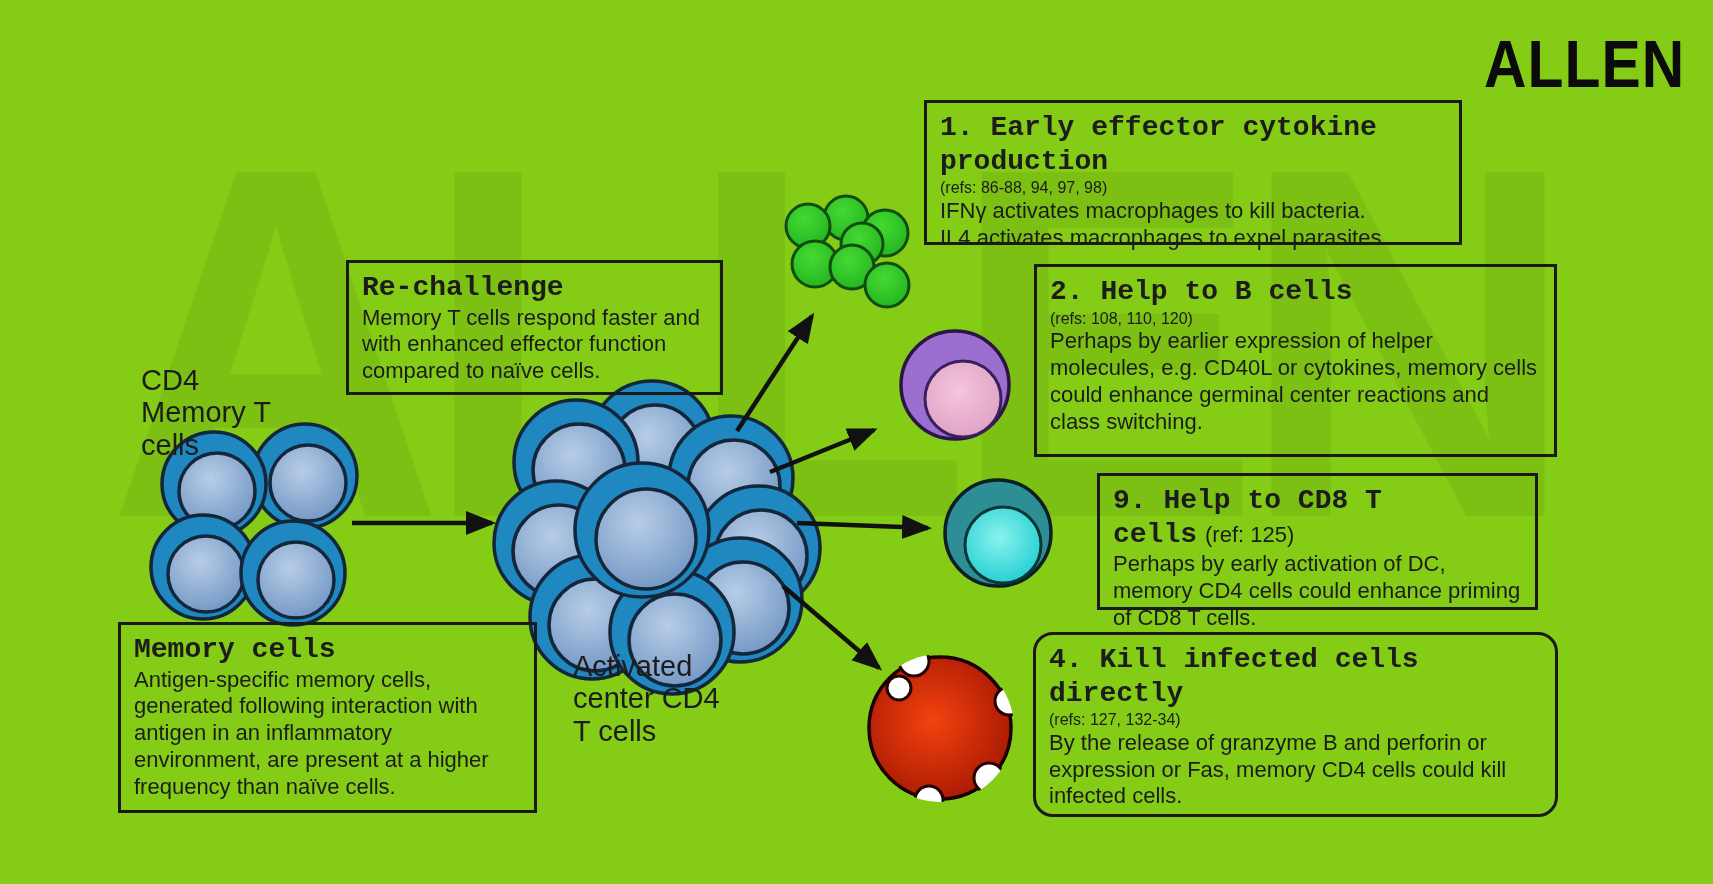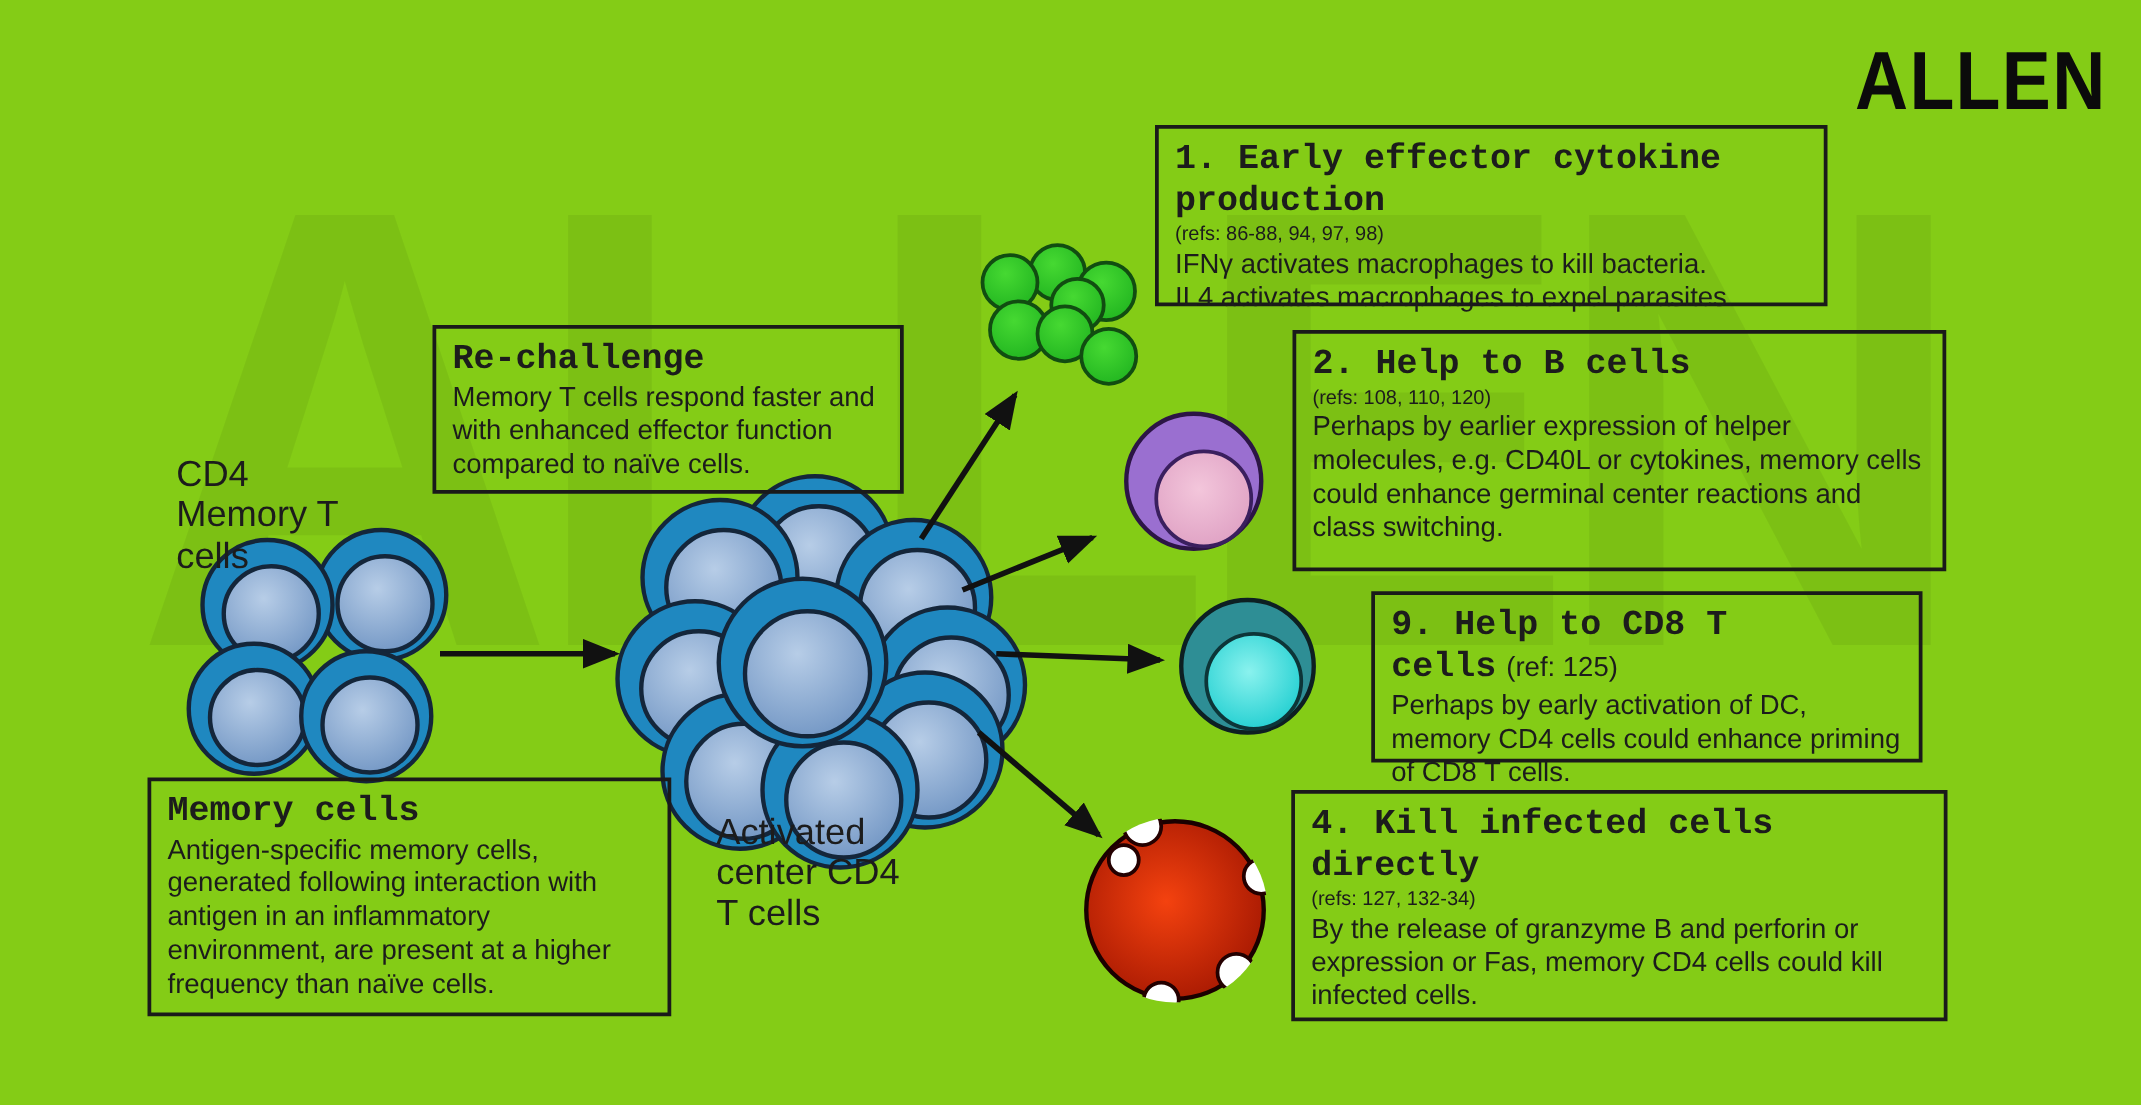--- a/index.html
+++ b/index.html
@@ -170,21 +170,21 @@
     <div class="box-body">Perhaps by earlier expression of helper molecules, e.g. CD40L or cytokines, memory cells could enhance germinal center reactions and class switching.</div>
   </div>
 
   <div class="box" style="left:1097px;top:473px;width:441px;height:137px;">
     <div>
       <span class="box-title">9. Help to CD8 T cells</span><span class="inline-ref">(ref: 125)</span>
     </div>
     <div class="box-body">Perhaps by early activation of  DC, memory CD4 cells could enhance priming of CD8 T cells.</div>
   </div>
 
-  <div class="box" style="left:1033px;top:632px;width:525px;height:185px;">
+  <div class="box" style="left:1033px;top:632px;width:525px;height:185px;border-radius:20px;">
     <div class="box-title">4. Kill infected cells directly</div>
     <div class="box-refs">(refs: 127, 132-34)</div>
     <div class="box-body">By the release of granzyme B and perforin or expression or Fas, memory CD4 cells could kill infected cells.</div>
   </div>
 
   <div class="box" style="left:310px;top:260px;width:377px;height:135px;margin-left:36px;">
     <div class="box-title">Re-challenge</div>
     <div class="box-body">Memory T cells respond faster and with enhanced effector function compared to naïve cells.</div>
   </div>
 

